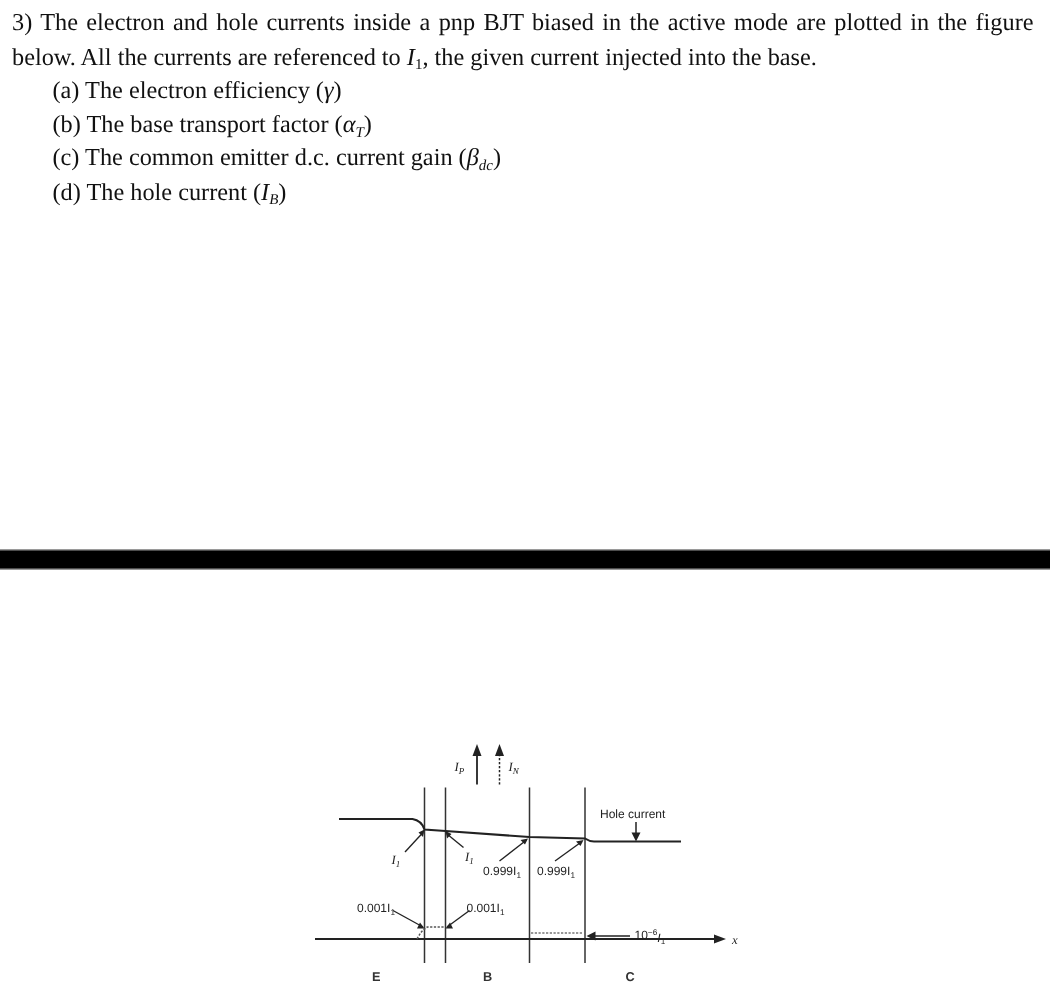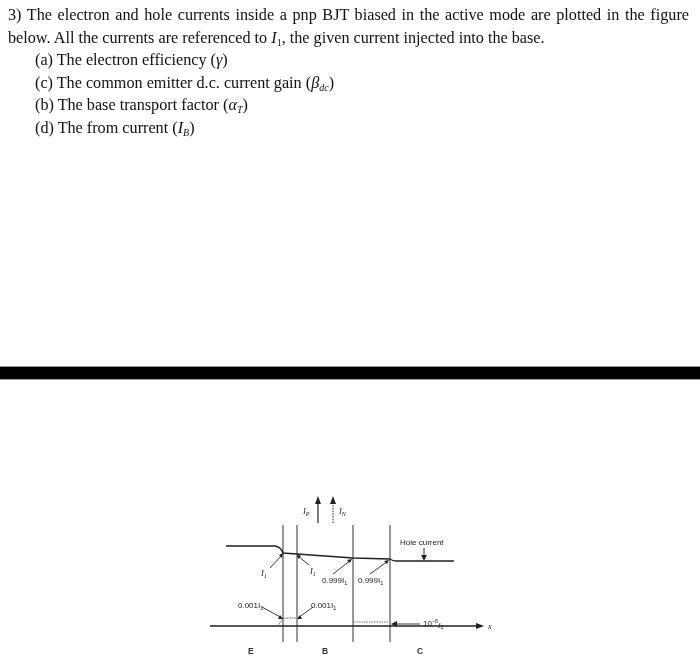--- a/index.html
+++ b/index.html
@@ -30,23 +30,23 @@
     .lbl-serif { font-family: "Liberation Serif", serif; font-style: italic; font-size: 8.5px; fill: #222; }
     .reg { font-family: "Liberation Sans", sans-serif; font-size: 8.5px; font-weight: bold; fill: #333; }
   </style>
 </head>
 <body>
 
 <div class="problem">
   <p class="para stmt"><span>3)</span> <span>The electron and hole currents inside a pnp BJT biased in the active mode are plotted in the figure below. All the currents are referenced to </span><i class="m">I</i><sub>1</sub><span>, the given current injected into the base.</span></p>
   <ul class="list">
     <li><span>(a) The electron efficiency (</span><i class="m">γ</i><span>)</span></li>
+    <li><span>(b) The base transport factor (</span><i class="m">α</i><sub class="m" style="font-style:italic">T</sub><span>)</span></li>
     <li><span>(c) The common emitter d.c. current gain (</span><i class="m">β</i><sub style="font-style:italic">dc</sub><span>)</span></li>
-    <li><span>(b) The base transport factor (</span><i class="m">α</i><sub class="m" style="font-style:italic">T</sub><span>)</span></li>
-    <li><span>(d) The from current (</span><i class="m">I</i><sub style="font-style:italic">B</sub><span>)</span></li>
+    <li><span>(d) The hole current (</span><i class="m">I</i><sub style="font-style:italic">B</sub><span>)</span></li>
   </ul>
 </div>
 
 <div class="divider"></div>
 
 <div class="figure">
   <svg width="700" height="179" viewBox="0 0 700 179" xmlns="http://www.w3.org/2000/svg">
 
     <g>
       <text class="lbl-serif" x="303" y="34"><tspan>I</tspan><tspan dy="2" font-size="6">P</tspan></text>

